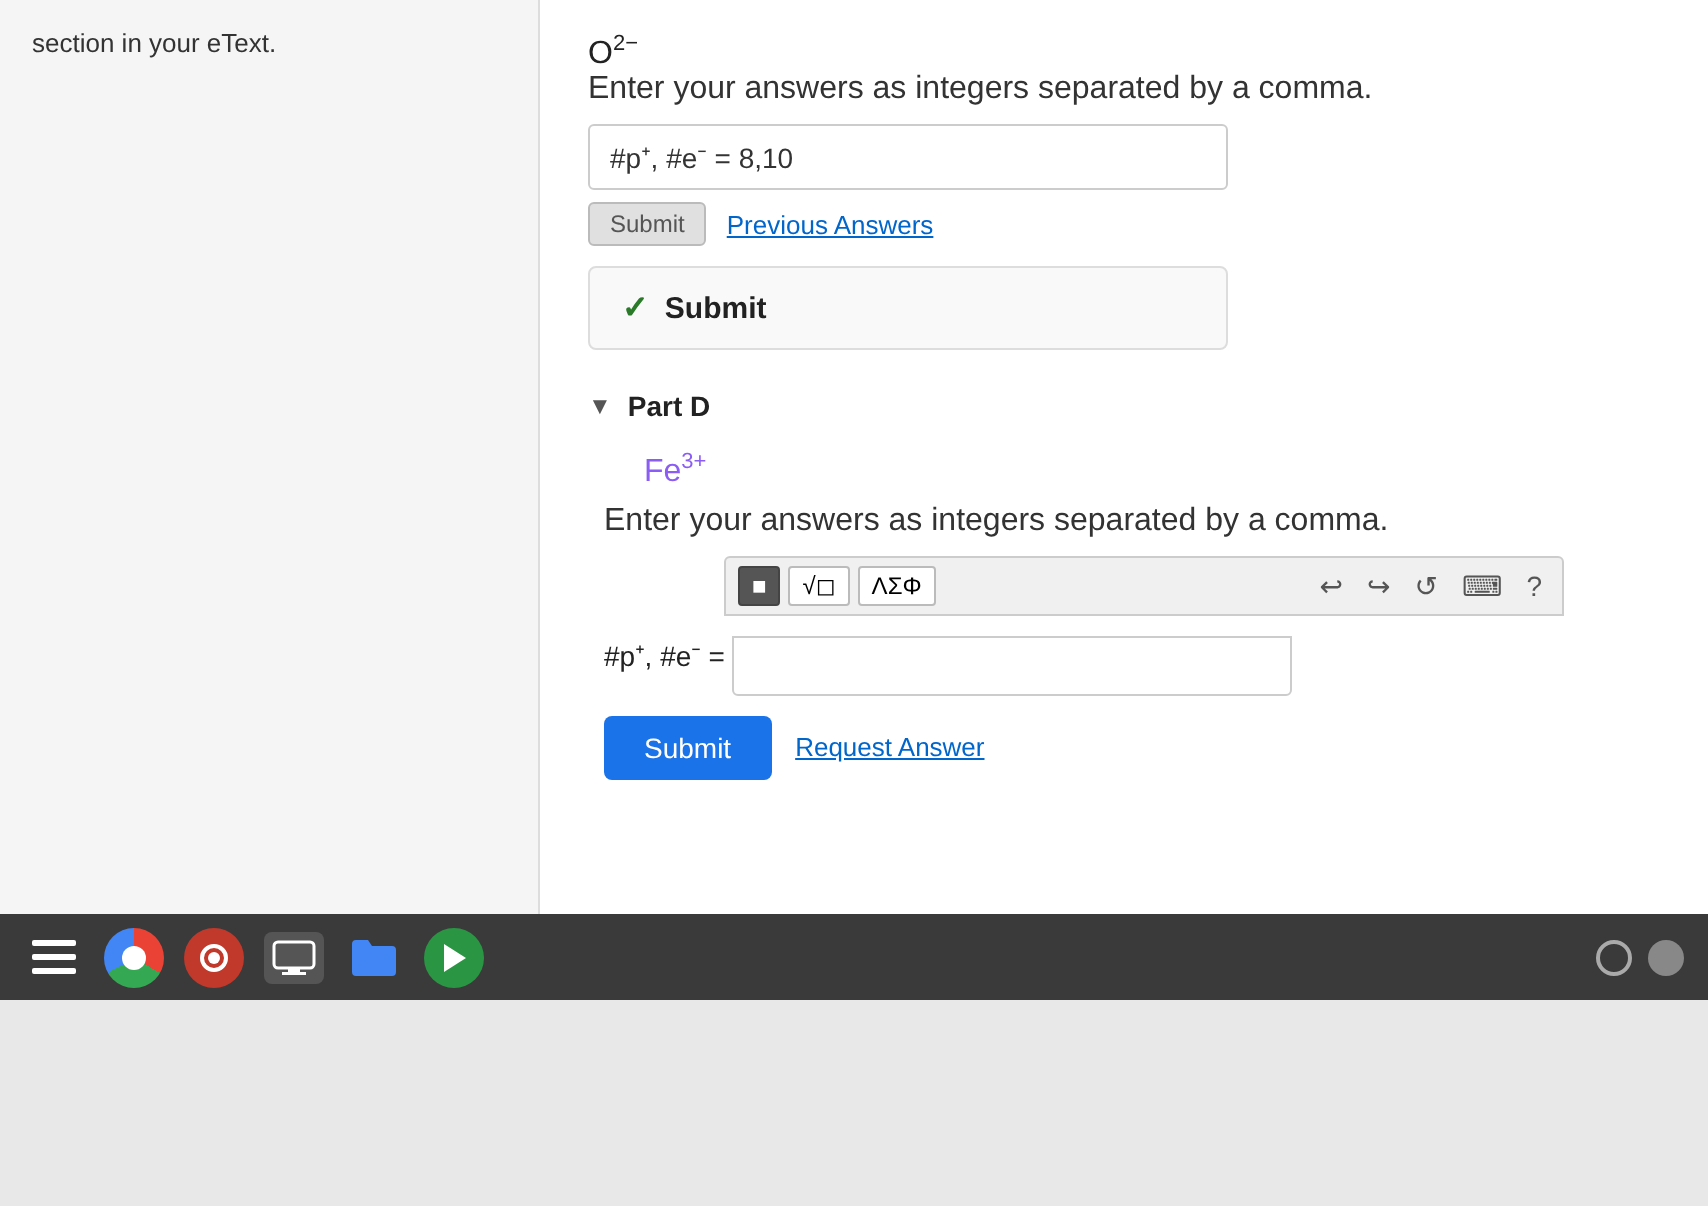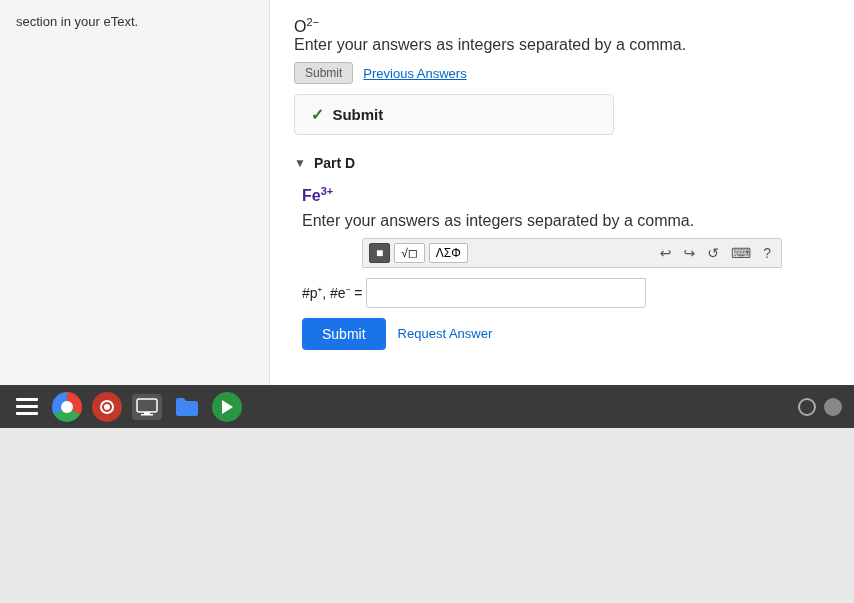--- a/index.html
+++ b/index.html
@@ -8,21 +8,21 @@
       background: #e8e8e8;
       width: 854px;
       height: 603px;
       overflow: hidden;
       position: relative;
     }
 
     .main-container {
       display: flex;
       width: 854px;
-      height: 428px;
+      height: 500px;
       background: #fff;
     }
 
     .left-panel {
       width: 270px;
       min-width: 270px;
       background: #f5f5f5;
       padding: 12px 16px;
       border-right: 1px solid #ddd;
       font-size: 13px;
@@ -135,23 +135,24 @@
       font-weight: 600;
       color: #222;
     }
 
     .part-d-section {
       padding-left: 8px;
     }
 
     .ion-label-d {
       font-size: 16px;
-      font-weight: 700;
+      font-weight: 400;
       margin-bottom: 6px;
-      color: #4c1d95;
+      color: #8b5cf6;
+      margin-left: 20px;
     }
 
     .math-toolbar {
       display: flex;
       align-items: center;
       gap: 4px;
       background: #f0f0f0;
       border: 1px solid #ccc;
       border-radius: 3px 3px 0 0;
       padding: 4px 6px;
@@ -187,21 +188,21 @@
       background: transparent;
       border: none;
       cursor: pointer;
       font-size: 14px;
       color: #555;
       padding: 2px 4px;
     }
 
     .answer-row {
       display: flex;
-      align-items: center;
+      align-items: flex-start;
       gap: 4px;
       margin-bottom: 10px;
     }
 
     .answer-prefix {
       font-size: 14px;
       color: #222;
       white-space: nowrap;
     }
 
@@ -221,20 +222,21 @@
       border-radius: 4px;
       padding: 8px 20px;
       font-size: 14px;
       cursor: pointer;
       margin-right: 12px;
     }
 
     .request-answer-link {
       font-size: 13px;
       color: #0066cc;
+      text-decoration: underline;
       cursor: pointer;
     }
 
     .bottom-bar {
       position: absolute;
       bottom: 0;
       left: 0;
       width: 854px;
       height: 43px;
       background: #3a3a3a;
@@ -316,20 +318,21 @@
       <p>section in your eText.</p>
     </div>
 
     <div class="right-panel">
 
       <div style="margin-bottom: 20px;">
         <div class="ion-label">
           O<sup>2−</sup>
         </div>
         <div class="instruction-text">Enter your answers as integers separated by a comma.</div>
+        <div class="answer-box">#p⁺, #e⁻ = 8,10</div>
         <div class="answer-actions">
           <button class="submit-btn-sm">Submit</button>
           <a class="previous-answers-link">Previous Answers</a>
         </div>
         <div class="correct-banner">
           <span class="checkmark-icon">✓</span>
           <span class="correct-text">Submit</span>
         </div>
       </div>
 

